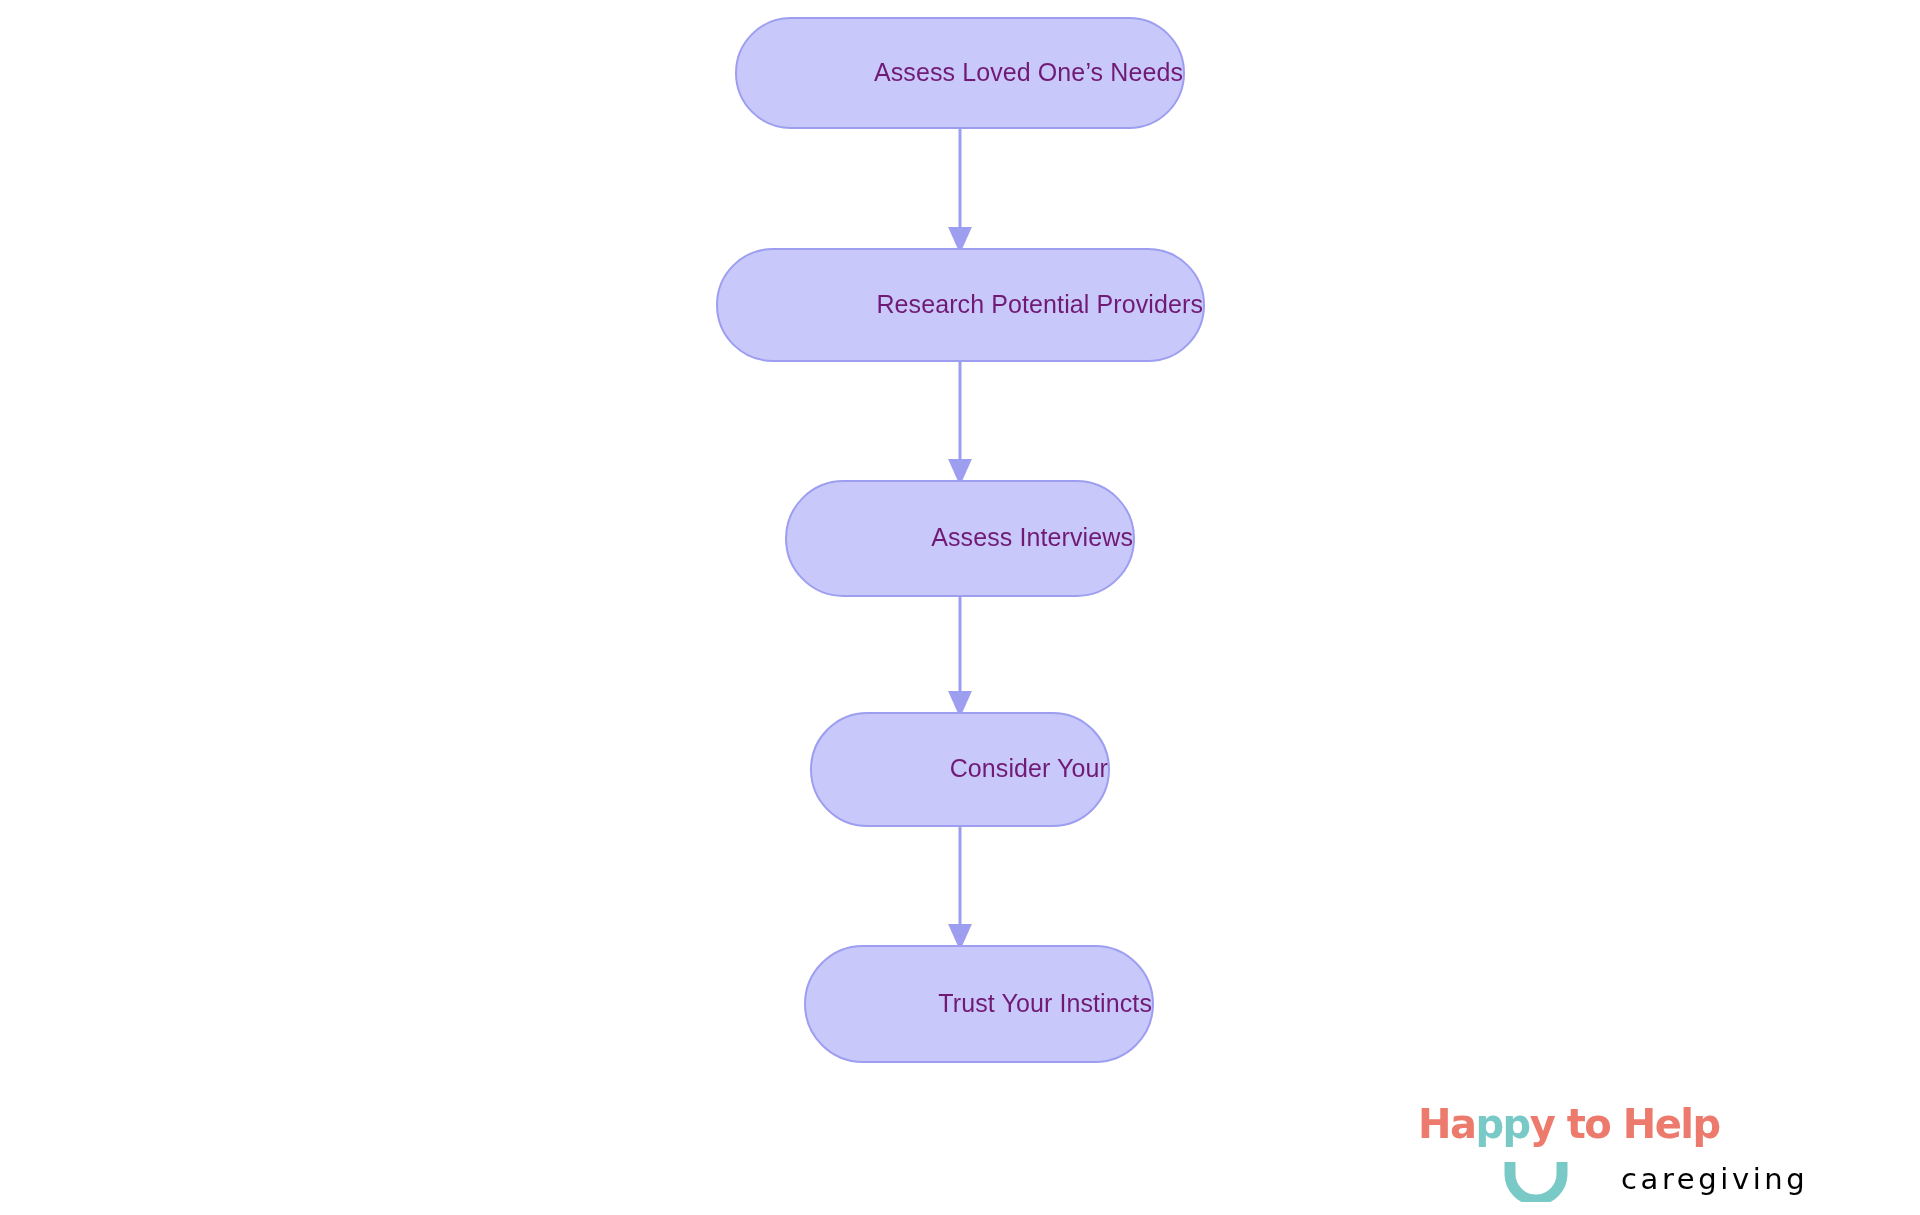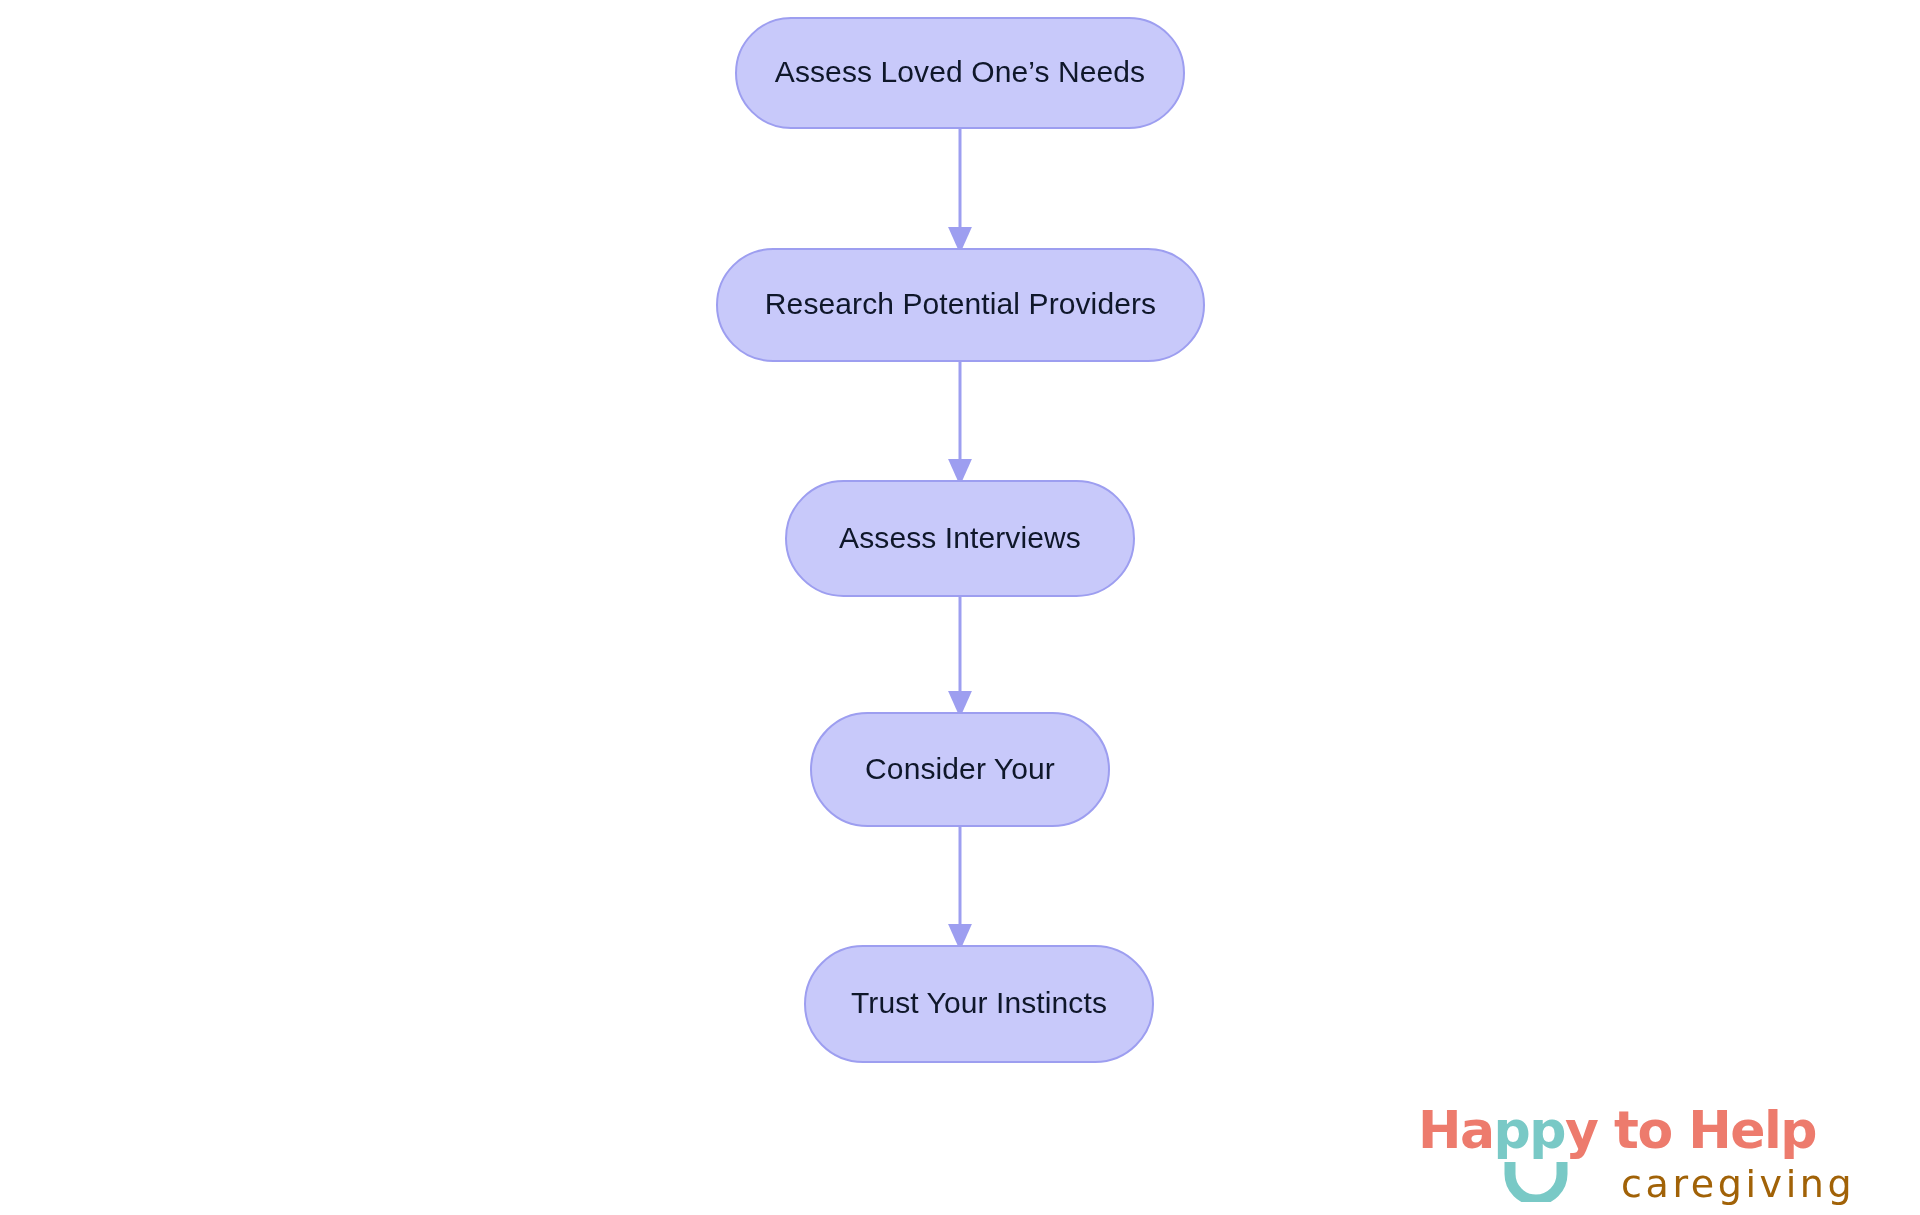--- a/index.html
+++ b/index.html
@@ -20,28 +20,28 @@
     left: 0;
     top: 0;
     width: 1920px;
     height: 1215px;
   }
 
   .node {
     position: absolute;
     display: flex;
     align-items: center;
-    justify-content: center;
+    justify-content: flex-end;
     box-sizing: border-box;
     background: #c8c9fa;
     border: 2px solid #9d9ef0;
     border-radius: 999px;
-    color: #0f172a;
+    color: #701a75;
     font-family: "Liberation Sans", sans-serif;
-    font-size: 30px;
+    font-size: 25px;
     font-weight: 400;
     letter-spacing: 0.1px;
     white-space: nowrap;
     user-select: none;
   }
 
   .node-label {
     display: block;
     line-height: 1;
     padding-bottom: 2px;
@@ -69,44 +69,44 @@
     top: 1104px;
     width: 480px;
     height: 108px;
     user-select: none;
   }
   #brand-wordmark {
     position: absolute;
     left: 0;
     top: 0;
     font-family: "DejaVu Sans", sans-serif;
-    font-size: 52px;
+    font-size: 40px;
     font-weight: 700;
     letter-spacing: -1.5px;
     line-height: 1;
     white-space: nowrap;
   }
   .brand-coral { color: #ED7B6D; }
   .brand-teal  { color: #79C9C6; }
   #brand-smile {
     position: absolute;
     left: 86px;
     top: 56px;
     width: 64px;
     height: 42px;
   }
   #brand-tagline {
     position: absolute;
     left: 203px;
     top: 61px;
     font-family: "DejaVu Sans", sans-serif;
-    font-size: 38px;
+    font-size: 29px;
     font-weight: 400;
     letter-spacing: 3.6px;
-    color: #a16207;
+    color: #000000;
     line-height: 1;
     white-space: nowrap;
   }
 </style>
 </head>
 <body>
 
 <svg id="flow-canvas" viewBox="0 0 1920 1215" width="1920" height="1215" aria-hidden="true">
   <defs>
     <marker id="arrowhead" markerWidth="9" markerHeight="8" refX="0.4" refY="4" orient="auto" markerUnits="strokeWidth">

